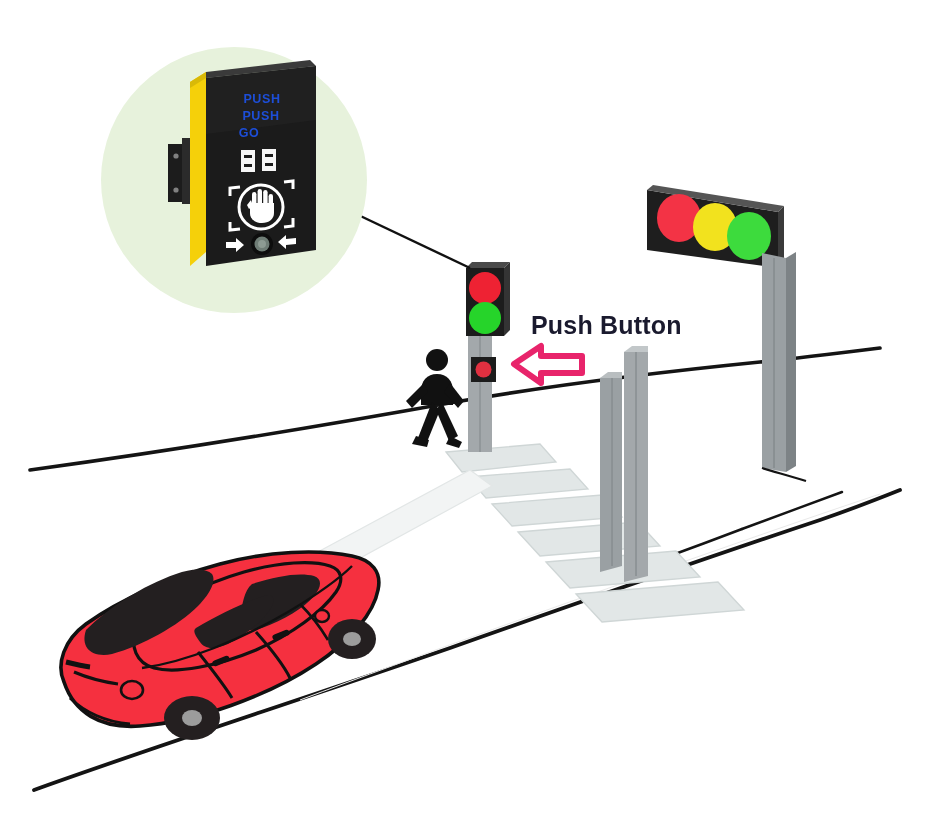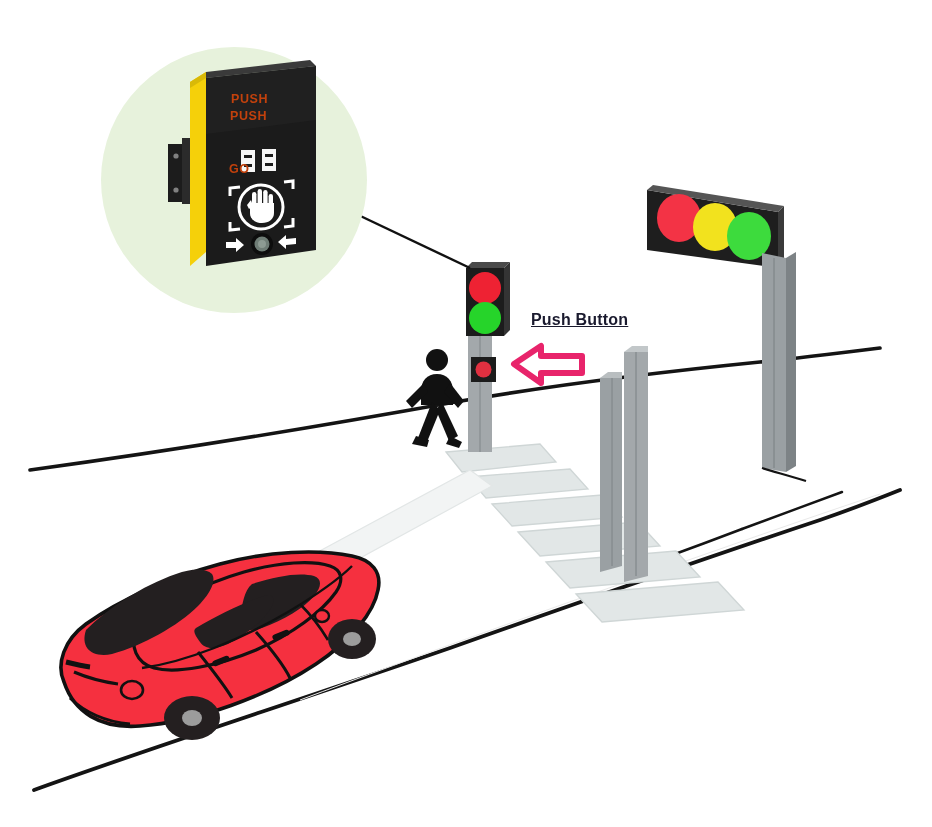--- a/index.html
+++ b/index.html
@@ -1,22 +1,22 @@
 <!DOCTYPE html>
 <html><head>
 <meta charset="utf-8">
 <style>
   html,body{margin:0;padding:0;background:#ffffff;}
   body{width:932px;height:827px;overflow:hidden;font-family:"Liberation Sans",sans-serif;}
   #scene{position:relative;width:932px;height:827px;background:#ffffff;}
   #scene svg{position:absolute;left:0;top:0;}
   .lbl{position:absolute;font-weight:bold;color:#1a1a2e;letter-spacing:.2px;white-space:nowrap;}
   #pedestrian-label{left:263px;top:375px;font-size:27px;}
-  #pushbutton-label{left:531px;top:311px;font-size:16px;text-decoration:underline;}
-  .devtxt{position:absolute;color:#c2410c;font-weight:bold;font-size:12.5px;letter-spacing:.6px;}
+  #pushbutton-label{left:531px;top:311px;font-size:25px;}
+  .devtxt{position:absolute;color:#1d4ed8;font-weight:bold;font-size:12.5px;letter-spacing:.6px;text-align:center;}
 </style>
 </head>
 <body>
 
 <div id="scene">
 
   <svg width="932" height="827" viewBox="0 0 932 827">
     <g>
 
       <path d="M30,470 C140,455 300,430 455,402 C560,384 660,372 760,362 C800,358 840,353 880,348" fill="none" stroke="#141414" stroke-width="3.6" stroke-linecap="round"></path>
@@ -192,17 +192,17 @@
     <circle cx="262" cy="244" r="4" fill="#8d9b93"></circle>
 
     <g fill="#ffffff">
       <polygon points="226,242 236,242 236,238 244,245 236,252 236,248 226,248"></polygon>
       <polygon points="296,238 286,239 286,235 278,242 286,249 286,245 296,244"></polygon>
     </g>
   </svg>
 
   <div class="devtxt" style="left:231px;top:92px;width:62px;">PUSH</div>
   <div class="devtxt" style="left:230px;top:109px;width:62px;">PUSH</div>
-  <div class="devtxt" style="left:229px;top:126px;width:62px;margin-top:36px;">GO</div>
+  <div class="devtxt" style="left:218px;top:126px;width:62px;">GO</div>
 
   <div class="lbl" id="pushbutton-label">Push Button</div>
 
 </div>
 
 </body></html>

